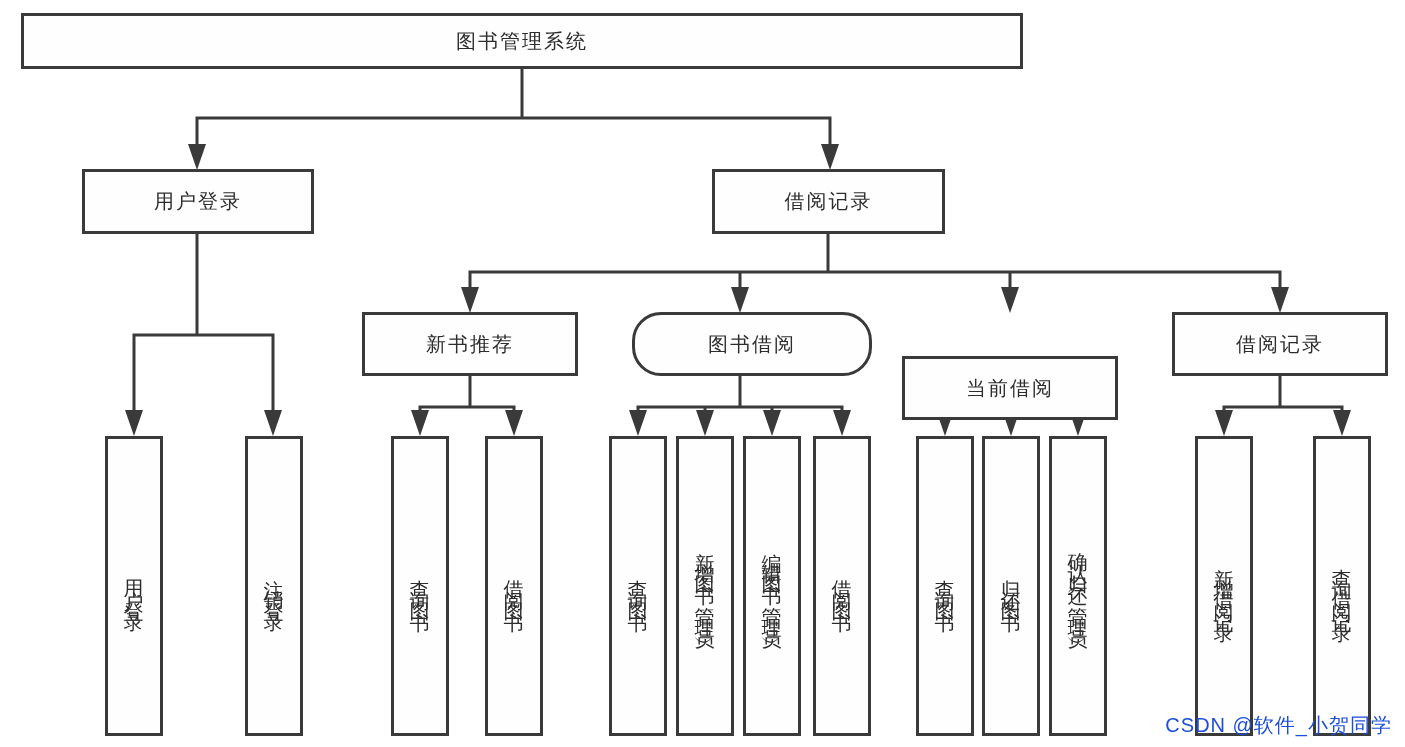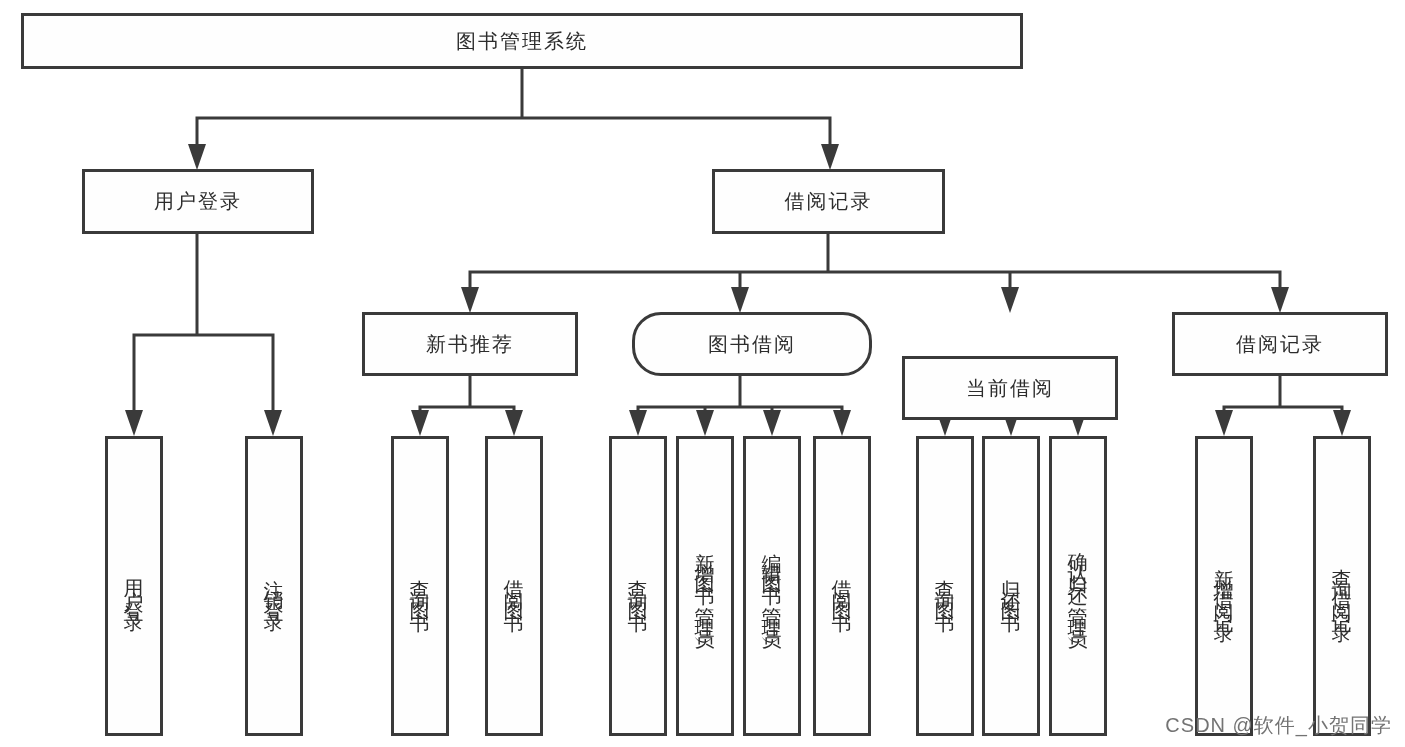--- a/index.html
+++ b/index.html
@@ -50,21 +50,21 @@
     font-size: 20px;
     letter-spacing: 11px;
     line-height: 1;
     overflow: hidden;
   }
   .watermark {
     position: absolute;
     right: 13px;
     bottom: 8px;
     font-size: 20px;
-    color: #737373;
+    color: #1d4ed8;
     letter-spacing: 1px;
   }
 </style>
 </head>
 <body>
 
 <div class="canvas">
 
   <svg class="connectors" width="1405" height="747" viewBox="0 0 1405 747">
     <g stroke="#3a3a3a" stroke-width="3" fill="none" stroke-linecap="square">

